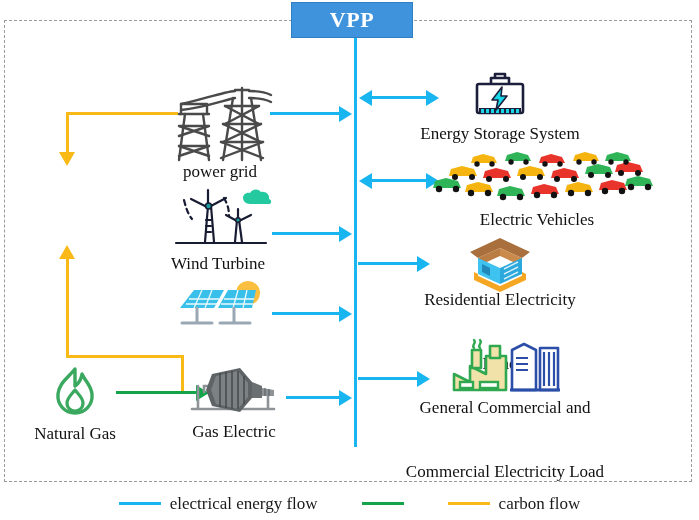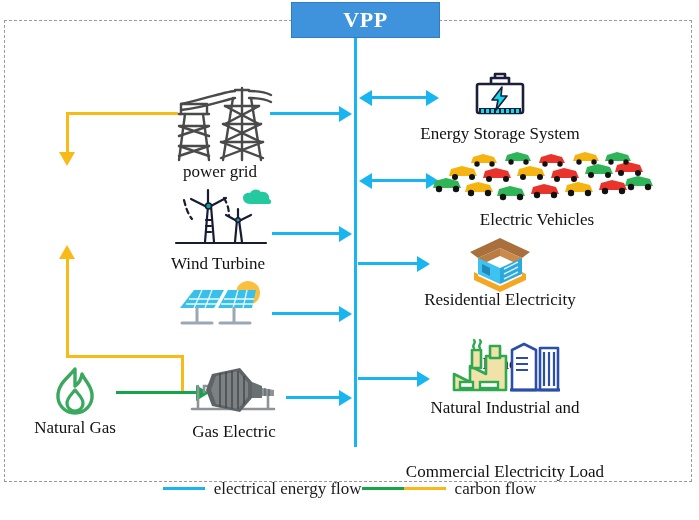--- a/index.html
+++ b/index.html
@@ -1,41 +1,41 @@
 <!DOCTYPE html>
 <html><head>
 <meta charset="utf-8">
 <style>
   html,body{margin:0;padding:0;background:#ffffff;}
   body{width:699px;height:520px;position:relative;overflow:hidden;
        font-family:"Liberation Serif",serif;color:#1a1a1a;}
   .abs{position:absolute;}
   #frame{left:4px;top:20px;width:688px;height:462px;
          border:1.5px dashed #9a9a9a;box-sizing:border-box;}
-  #vpp-box{left:291px;top:2px;width:149px;height:36px;background:#3f93dd;
+  #vpp-box{left:291px;top:2px;width:122px;height:36px;background:#3f93dd;
            border:1px solid #2f7dc2;box-sizing:border-box;
            display:flex;align-items:center;justify-content:center;}
   #vpp-label{color:#ffffff;font-size:22px;font-weight:bold;letter-spacing:.5px;}
   #bus{left:354px;top:38px;width:3px;height:409px;background:#19b5f0;}
   .lbl{text-align:center;font-size:17px;line-height:20px;color:#111;margin-top:44px;}
   .flowline{background:#19b5f0;height:3px;}
   .arrowR{width:0;height:0;border-left:13px solid #19b5f0;
           border-top:8px solid transparent;border-bottom:8px solid transparent;}
   .arrowL{width:0;height:0;border-right:13px solid #19b5f0;
           border-top:8px solid transparent;border-bottom:8px solid transparent;}
   .cline{background:#f9ba18;}
   .carrowD{width:0;height:0;border-top:14px solid #f9ba18;
            border-left:8px solid transparent;border-right:8px solid transparent;}
   .carrowU{width:0;height:0;border-bottom:14px solid #f9ba18;
            border-left:8px solid transparent;border-right:8px solid transparent;}
   .gline{background:#14a44a;height:3px;}
   .garrowR{width:0;height:0;border-left:13px solid #14a44a;
            border-top:8px solid transparent;border-bottom:8px solid transparent;}
-  #legend{left:0;top:472px;width:699px;height:33px;
-          display:flex;align-items:center;justify-content:center;}
+  #legend{left:0;top:487px;width:699px;height:33px;
+          display:flex;align-items:center;justify-content:center;gap:44px;}
   .leg{display:flex;align-items:center;gap:9px;font-size:17px;}
   .legbar{width:42px;height:3px;display:block;}
   svg{display:block;overflow:visible;}
 </style>
 </head>
 <body>
 
 <div class="abs" id="frame"></div>
 
 <div class="abs" id="vpp-box">
@@ -56,21 +56,21 @@
 <div class="abs" style="left:4px;top:178px;width:140px;">
 </div>
 
 <div class="abs" style="left:10px;top:366px;width:130px;">
   <div style="display:flex;justify-content:center;">
     <svg width="54" height="50" viewBox="0 0 54 50">
       <path d="M27 3 C20 12 11 17 10 28 C9 39 17 47 27 47 C37 47 45 39 44 28 C43 19 37 15 34 8 C33 15 30 18 27 20 C27 14 27 8 27 3 Z" fill="none" stroke="#3aa85e" stroke-width="3.4" stroke-linejoin="round"></path>
       <path d="M27 24 C23 29 19 32 19 37 C19 42 23 45 27 45 C31 45 35 42 35 37 C35 32 31 29 27 24 Z" fill="none" stroke="#3aa85e" stroke-width="3.2" stroke-linejoin="round"></path>
     </svg>
   </div>
-  <div class="lbl" style="margin-top:2px;">Natural Gas</div>
+  <div class="lbl" style="margin-top:8px;">Natural Gas</div>
 </div>
 
 <div class="abs gline" style="left:116px;top:391px;width:82px;"></div>
 <div class="abs garrowR" style="left:196px;top:385px;"></div>
 
 <div class="abs" style="left:155px;top:84px;width:130px;">
   <div style="display:flex;justify-content:center;">
     <svg width="110" height="80" viewBox="0 0 110 80">
       <g stroke="#4a4a4a" stroke-width="2.4" fill="none" stroke-linecap="round">
         <path d="M20 30 L14 76 M38 30 L44 76"></path>
@@ -344,21 +344,21 @@
         <path d="M62 50 L62 10 L74 4 L86 10 L86 50 Z"></path>
         <rect x="90" y="8" width="18" height="42"></rect>
       </g>
       <g stroke="#2b4ea8" stroke-width="2.2">
         <path d="M66 18 L78 18 M66 24 L78 24 M66 30 L78 30"></path>
         <path d="M94 12 L94 46 M104 12 L104 46 M99 12 L99 46"></path>
       </g>
       <path d="M60 50 L110 50" stroke="#2b4ea8" stroke-width="3"></path>
     </svg>
   </div>
-  <div class="lbl" style="margin-top:2px;">Natural Industrial and</div>
+  <div class="lbl" style="margin-top:2px;">General Commercial and</div>
   <div class="lbl">Commercial Electricity Load</div>
 </div>
 
 <div class="abs" id="legend">
   <div class="leg">
     <span class="legbar" style="background:#19b5f0;"></span>
     <span>electrical energy flow</span>
   </div>
   <div class="leg">
     <span class="legbar" style="background:#14a44a;"></span>

